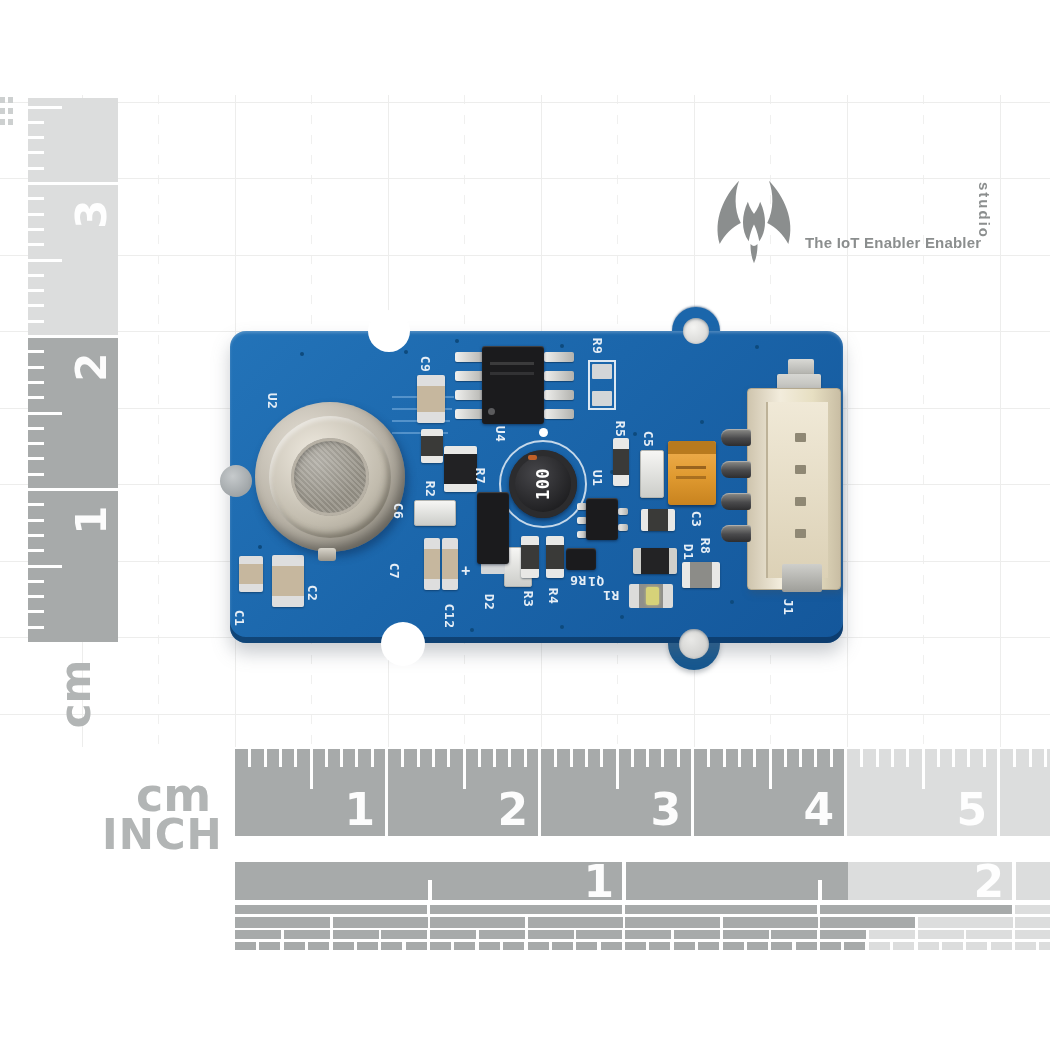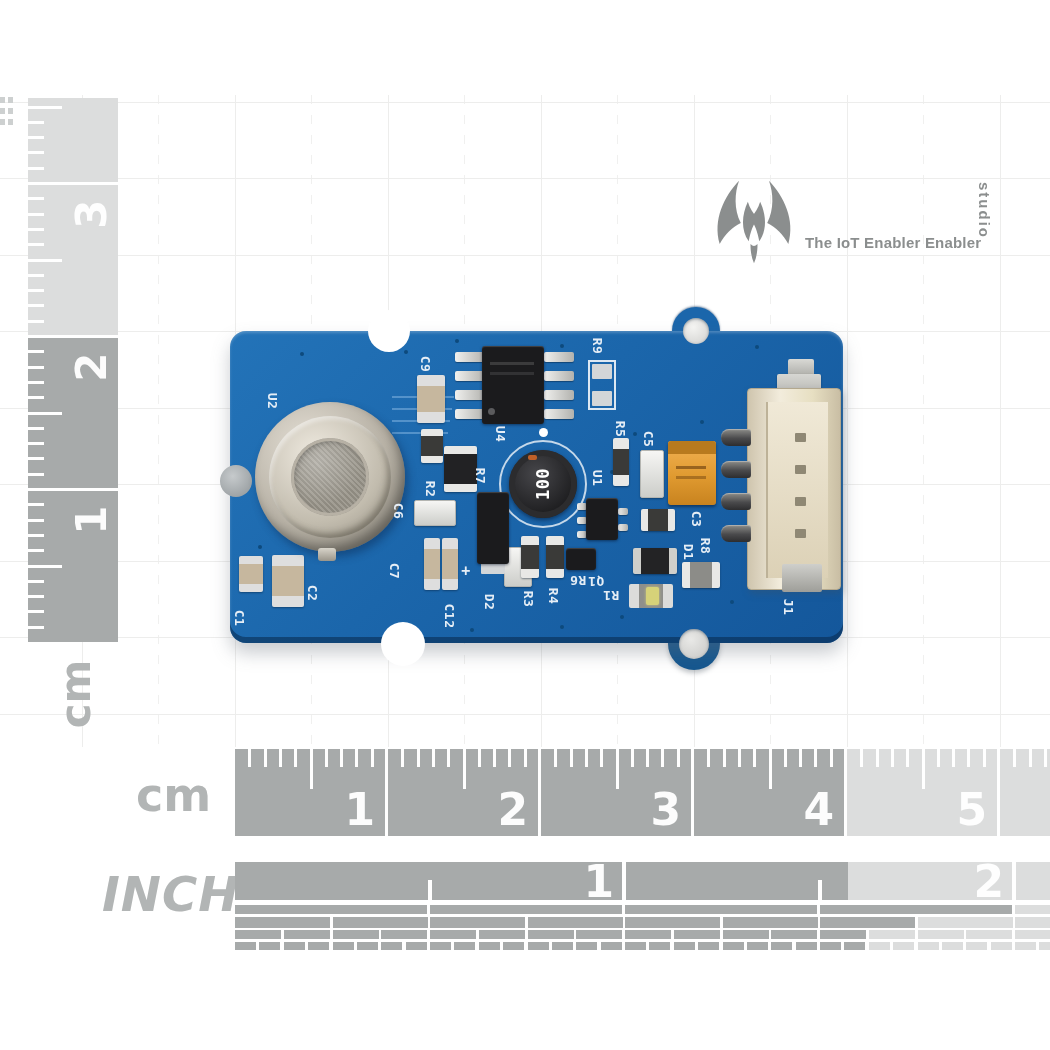--- a/index.html
+++ b/index.html
@@ -204,21 +204,21 @@
       <div style="position: absolute; left: 687px; top: 0px; width: 3px; height: 40px; background: rgb(255, 255, 255);"></div>
       <div style="position: absolute; left: 702px; top: 0px; width: 3px; height: 18px; background: rgb(255, 255, 255);"></div>
       <div style="position: absolute; left: 717px; top: 0px; width: 3px; height: 18px; background: rgb(255, 255, 255);"></div>
       <div style="position: absolute; left: 732px; top: 0px; width: 3px; height: 18px; background: rgb(255, 255, 255);"></div>
       <div style="position: absolute; left: 748px; top: 0px; width: 3px; height: 18px; background: rgb(255, 255, 255);"></div>
       <div style="position: absolute; left: 778px; top: 0px; width: 3px; height: 18px; background: rgb(255, 255, 255);"></div>
       <div style="position: absolute; left: 794px; top: 0px; width: 3px; height: 18px; background: rgb(255, 255, 255);"></div>
       <div style="position: absolute; left: 809px; top: 0px; width: 3px; height: 18px; background: rgb(255, 255, 255);"></div>
     </div>
 
-  <div class="rlabel" style="left:102px;top:866px;font-size:48px;letter-spacing:1px;font-style:italic;">INCH</div>
+  <div class="rlabel" style="left:102px;top:810px;font-size:42px;letter-spacing:1px;">INCH</div>
   <div id="inchruler" class="abs" style="left:235px;top:862px;width:815px;height:90px;">
       <div class="seg dark" style="position: absolute; left: 0px; top: 0px; width: 387px; height: 38px;">
         <div class=" rnum" style="position: absolute; right: 8px; bottom: -4px; font-size: 44px; line-height: 1;">1</div>
       </div>
       <div class="seg dark" style="position: absolute; left: 391px; top: 0px; width: 222px; height: 38px;"></div>
       <div class="seg light" style="position: absolute; left: 613px; top: 0px; width: 164px; height: 38px;">
         <div class=" rnum" style="position: absolute; right: 8px; bottom: -4px; font-size: 44px; line-height: 1;">2</div>
       </div>
       <div class="seg light" style="position: absolute; left: 781px; top: 0px; width: 34px; height: 38px;"></div>
       <div style="position: absolute; left: 193px; top: 18px; width: 4px; height: 20px; background: rgb(255, 255, 255);"></div>

